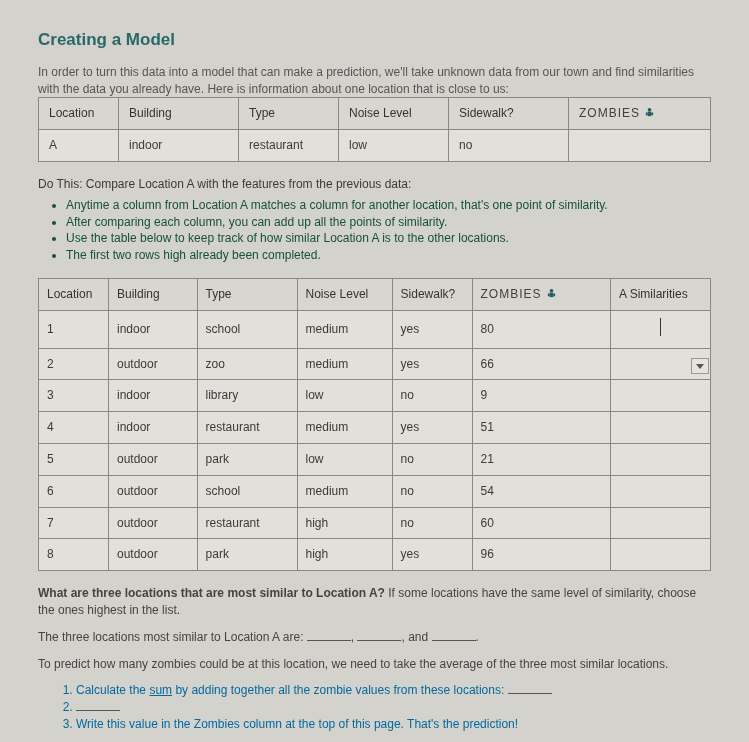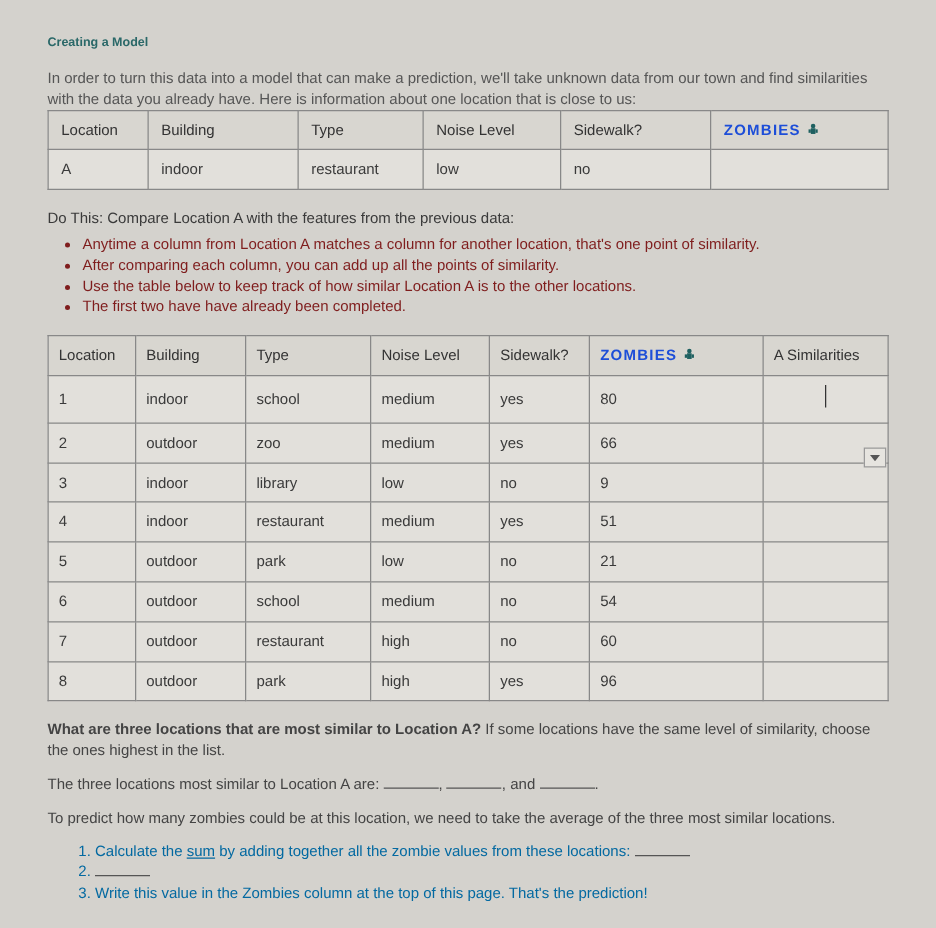--- a/index.html
+++ b/index.html
@@ -12,21 +12,21 @@
       background: #d4d2cd;
       width: 749px;
       height: 742px;
       padding: 28px 38px 20px 38px;
       color: #3a3a3a;
       font-size: 12px;
       line-height: 1.4;
       position: relative;
     }
     h1 {
-      font-size: 10px;
+      font-size: 17px;
       font-weight: bold;
       color: #2a6868;
       margin-bottom: 12px;
     }
     .intro {
       color: #555;
     }
     table {
       border-collapse: collapse;
       width: 100%;
@@ -38,22 +38,22 @@
       padding: 7px 10px;
       text-align: left;
       vertical-align: middle;
     }
     th {
       background: #d8d6d0;
       font-weight: normal;
       color: #333;
     }
     .zombies-head {
-      font-weight: bold;
-      color: #1d4ed8;
+      font-weight: normal;
+      color: #404040;
       letter-spacing: 1px;
     }
     .zicon {
       display: inline-block;
       width: 11px;
       height: 11px;
       vertical-align: -1px;
     }
     .do-this {
       margin-bottom: 4px;
@@ -61,21 +61,21 @@
     .do-this b {
       font-weight: normal;
     }
     ul {
       list-style: disc;
       margin-left: 28px;
       margin-bottom: 14px;
     }
     ul li {
       margin-bottom: 0px;
-      color: #7f1d1d;
+      color: #14532d;
     }
     .q-block {
       margin-bottom: 10px;
       color: #444;
     }
     .bold-q {
       font-weight: bold;
       text-align: center;
     }
     ol {
@@ -160,21 +160,21 @@
 </tbody>
   </table>
 
 <p class="do-this">
   <b>Do This:</b> <span>Compare Location A with the features from the previous data:</span>
 </p>
 <ul>
   <li>Anytime a column from Location A matches a column for another location, that's one point of similarity.</li>
   <li>After comparing each column, you can add up all the points of similarity.</li>
   <li>Use the table below to keep track of how similar Location A is to the other locations.</li>
-  <li>The first two have have already been completed.</li>
+  <li>The first two rows high already been completed.</li>
 </ul>
 
 <table class="t2">
   <tbody>
       <tr>
     <th class="col-loc">Location</th>
     <th>Building</th>
     <th style="width:100px">Type</th>
     <th style="width:95px">Noise Level</th>
     <th style="width:80px">Sidewalk?</th>

